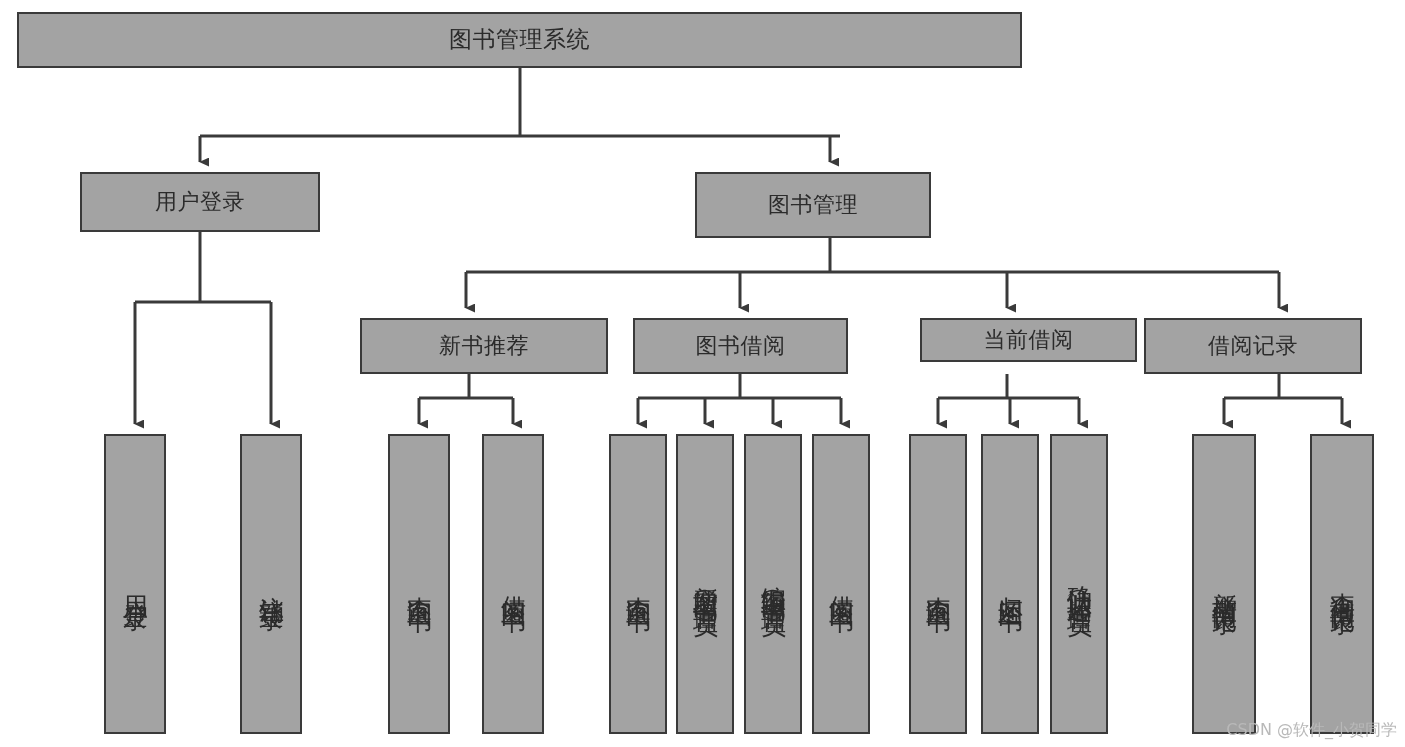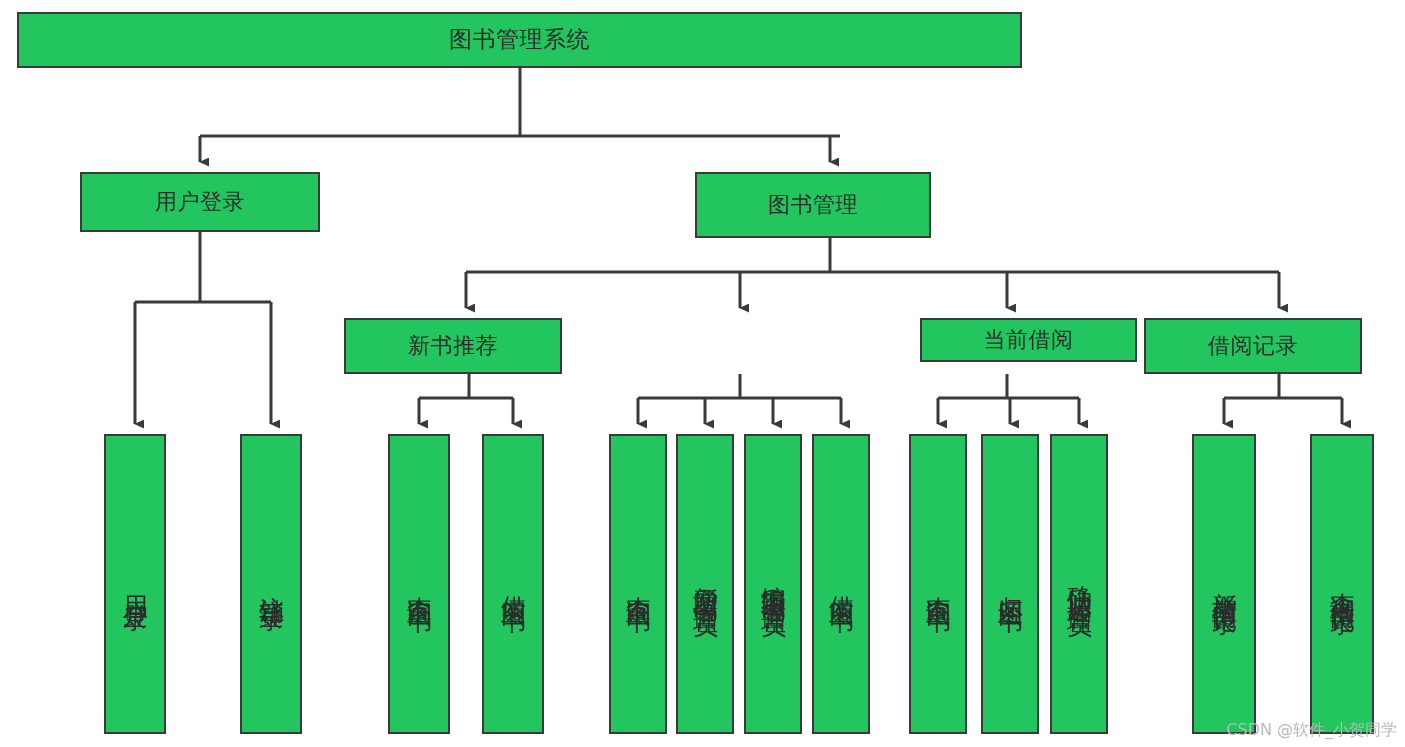--- a/index.html
+++ b/index.html
@@ -18,21 +18,21 @@
     position: absolute;
     left: 0;
     top: 0;
     width: 1405px;
     height: 747px;
   }
   .node {
     position: absolute;
     box-sizing: border-box;
     border: 2px solid #3a3a3a;
-    background: #22c55e;
+    background: #a3a3a3;
     display: flex;
     align-items: center;
     justify-content: center;
     color: #2b2b2b;
     z-index: 3;
   }
   .node .lbl {
     line-height: 1.18;
     white-space: nowrap;
   }
@@ -138,22 +138,25 @@
     <span class="lbl">图书管理系统</span>
   </div>
 
   <div class="node h" style="left:80px; top:172px; width:240px; height:60px;">
     <span class="lbl">用户登录</span>
   </div>
   <div class="node h" style="left:695px; top:172px; width:236px; height:66px;">
     <span class="lbl">图书管理</span>
   </div>
 
-  <div class="node h" style="left:344px; top:318px; width:218px; height:56px;text-align:center;">
+  <div class="node h" style="left:360px; top:318px; width:248px; height:56px;text-align:center;">
     <span class="lbl">新书推荐</span>
+  </div>
+  <div class="node h" style="left:633px; top:318px; width:215px; height:56px;">
+    <span class="lbl">图书借阅</span>
   </div>
   <div class="node h" style="left:920px; top:318px; width:217px; height:44px;">
     <span class="lbl">当前借阅</span>
   </div>
   <div class="node h" style="left:1144px; top:318px; width:218px; height:56px;">
     <span class="lbl">借阅记录</span>
   </div>
 
   <div class="node v" style="left:104px; top:434px; width:62px; height:300px;">
     <span class="lbl">用户登录</span>

